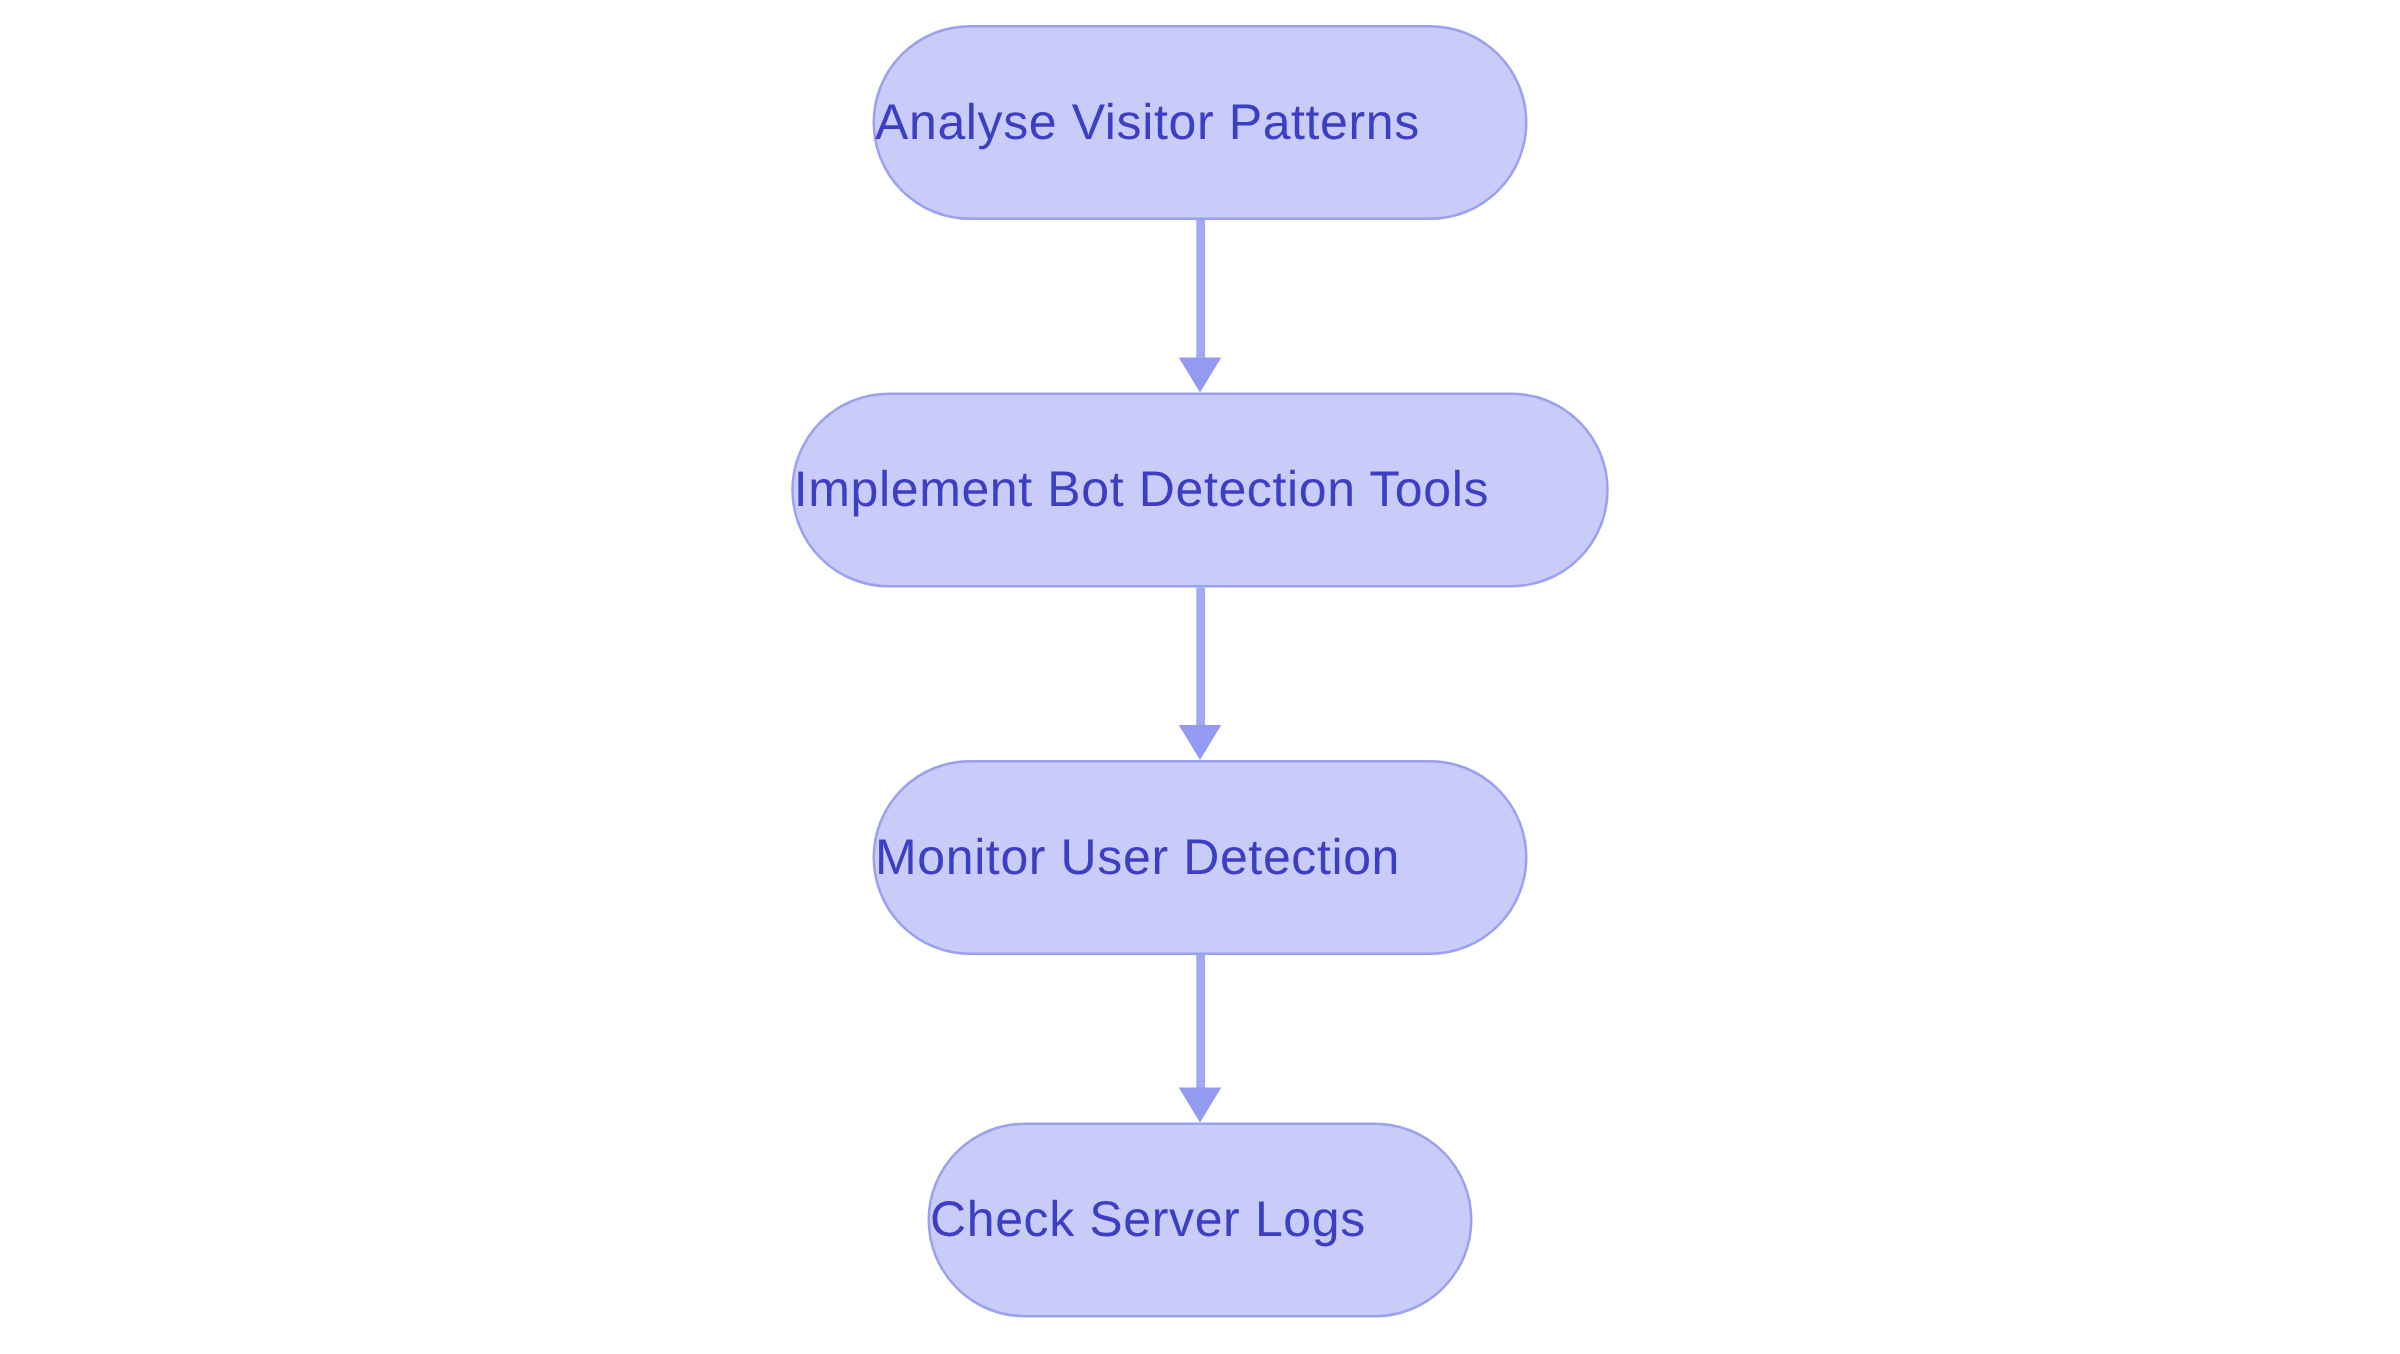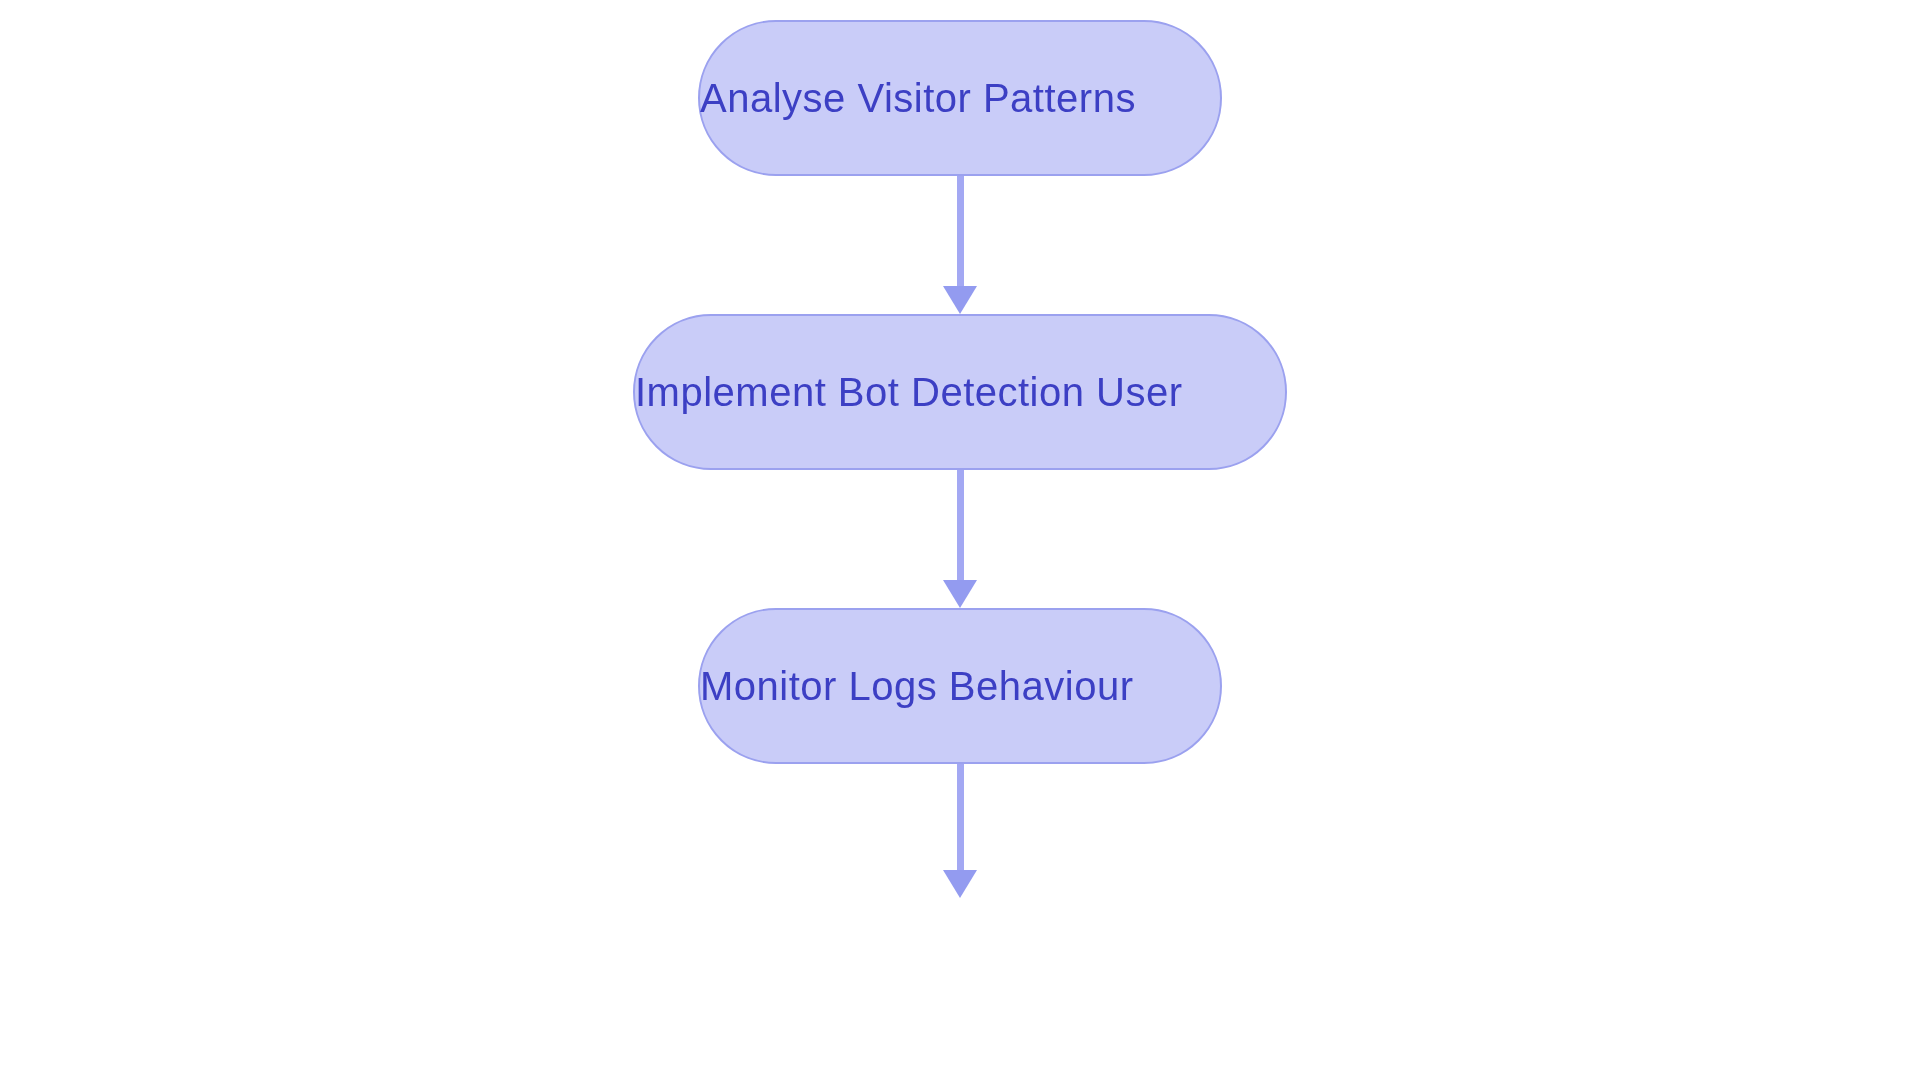--- a/index.html
+++ b/index.html
@@ -81,31 +81,34 @@
   <div class="node node-1">
     <span class="label">Analyse Visitor Patterns</span>
   </div>
 
   <div class="arrow arrow-1">
     <div class="shaft"></div>
     <div class="head"></div>
   </div>
 
   <div class="node node-2">
-    <span class="label">Implement Bot Detection User</span>
+    <span class="label">Implement Bot Detection Tools</span>
   </div>
 
   <div class="arrow arrow-2">
     <div class="shaft"></div>
     <div class="head"></div>
   </div>
 
   <div class="node node-3">
-    <span class="label">Monitor Logs Behaviour</span>
+    <span class="label">Monitor User Detection</span>
   </div>
 
   <div class="arrow arrow-3">
     <div class="shaft"></div>
     <div class="head"></div>
   </div>
 
+  <div class="node node-4">
+    <span class="label">Check Server Logs</span>
+  </div>
 
 </div>
 
 </body></html>

